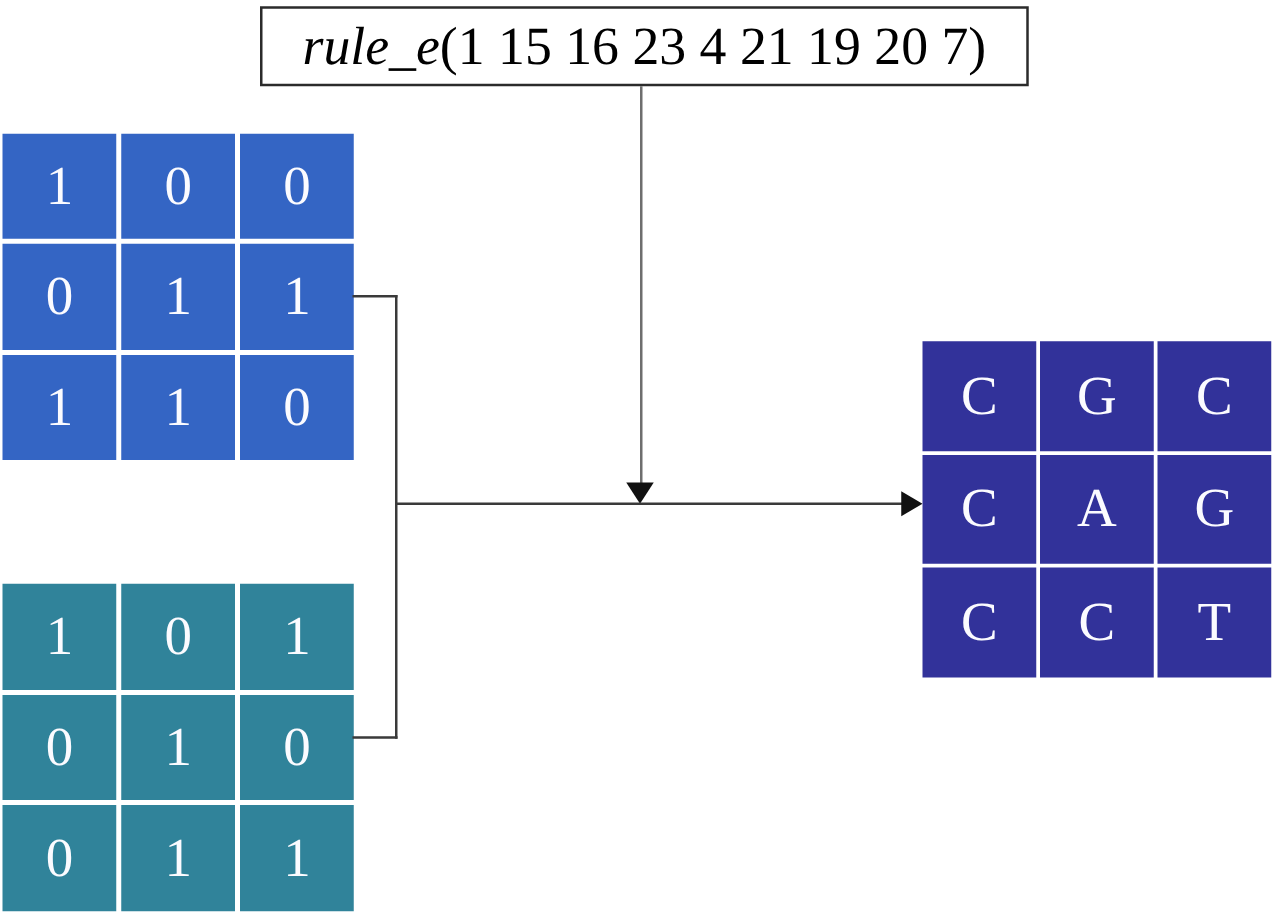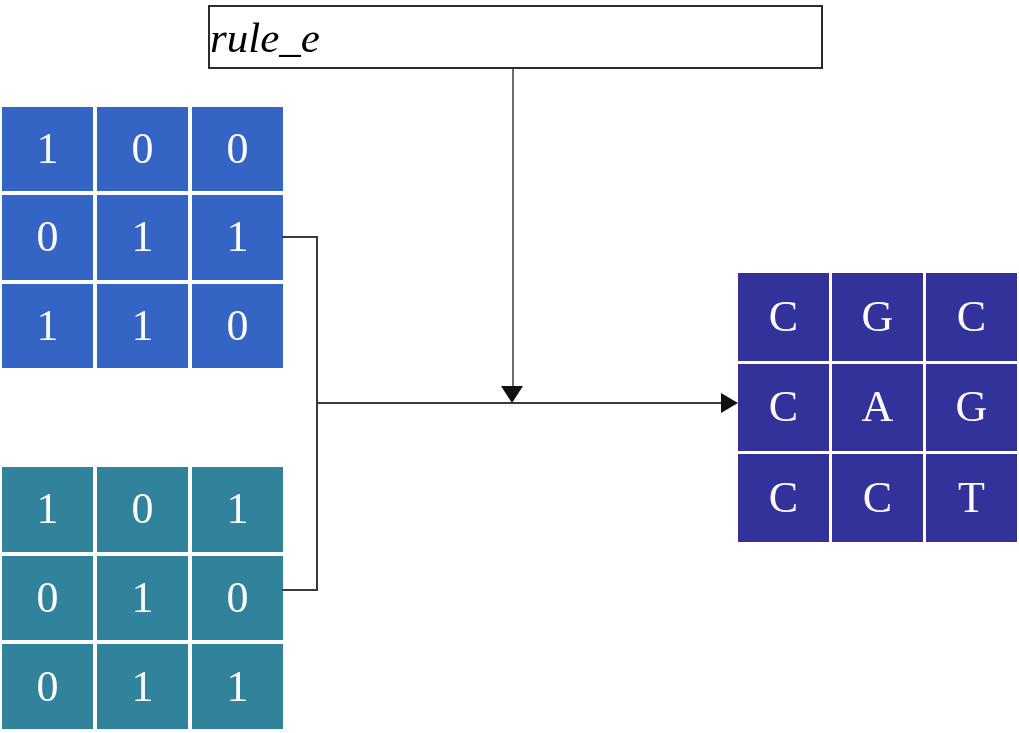--- a/index.html
+++ b/index.html
@@ -10,21 +10,21 @@
     font-family: "Liberation Serif", serif;
     overflow: hidden;
   }
 
   
   .rule-box {
     position: absolute;
     left: 208px; top: 5px; width: 615px; height: 64px;
     background: #ffffff;
     border: 2px solid #2b2b2b;
-    display: flex; align-items: center; justify-content: flex-start;
+    display: flex; align-items: center; justify-content: center;
     font-size: 43px; color: #000000;
     white-space: pre;
   }
   .rule-name { font-style: italic; }
 
   
   .grid {
     position: absolute;
     display: grid;
     grid-template-columns: repeat(3, 1fr);
@@ -63,21 +63,21 @@
     left: 721px; top: 393px;
     border-top: 10px solid transparent;
     border-bottom: 10px solid transparent;
     border-left: 17px solid #111111;
   }
 </style>
 </head>
 <body>
 
 <div class="rule-box">
-  <span class="rule-name">rule_e</span>
+  <span class="rule-name">rule_e</span><span>(1 15 16 23 4 21 19 20 7)</span>
 </div>
 
 <div class="line line-v" id="rule-drop-line" style="background: rgb(110, 110, 110);"></div>
 <div class="arrowhead" id="rule-arrowhead" style="border-top-color: rgb(17, 17, 17);"></div>
 
 <div class="grid" id="grid-input-1">
     <div class="cell" style="background: rgb(52, 101, 196); color: rgb(251, 251, 255);">1</div>
     <div class="cell" style="background: rgb(52, 101, 196); color: rgb(251, 251, 255);">0</div>
     <div class="cell" style="background: rgb(52, 101, 196); color: rgb(251, 251, 255);">0</div>
     <div class="cell" style="background: rgb(52, 101, 196); color: rgb(251, 251, 255);">0</div>

